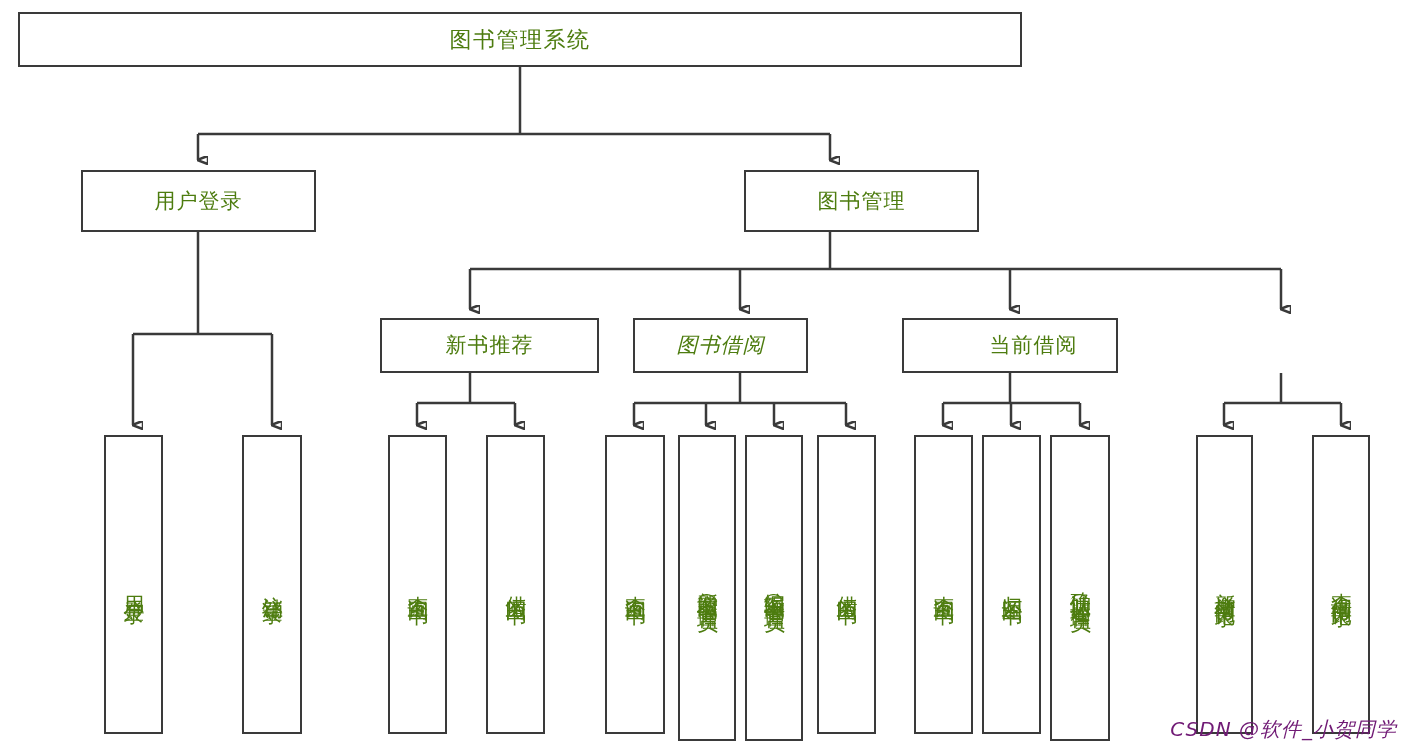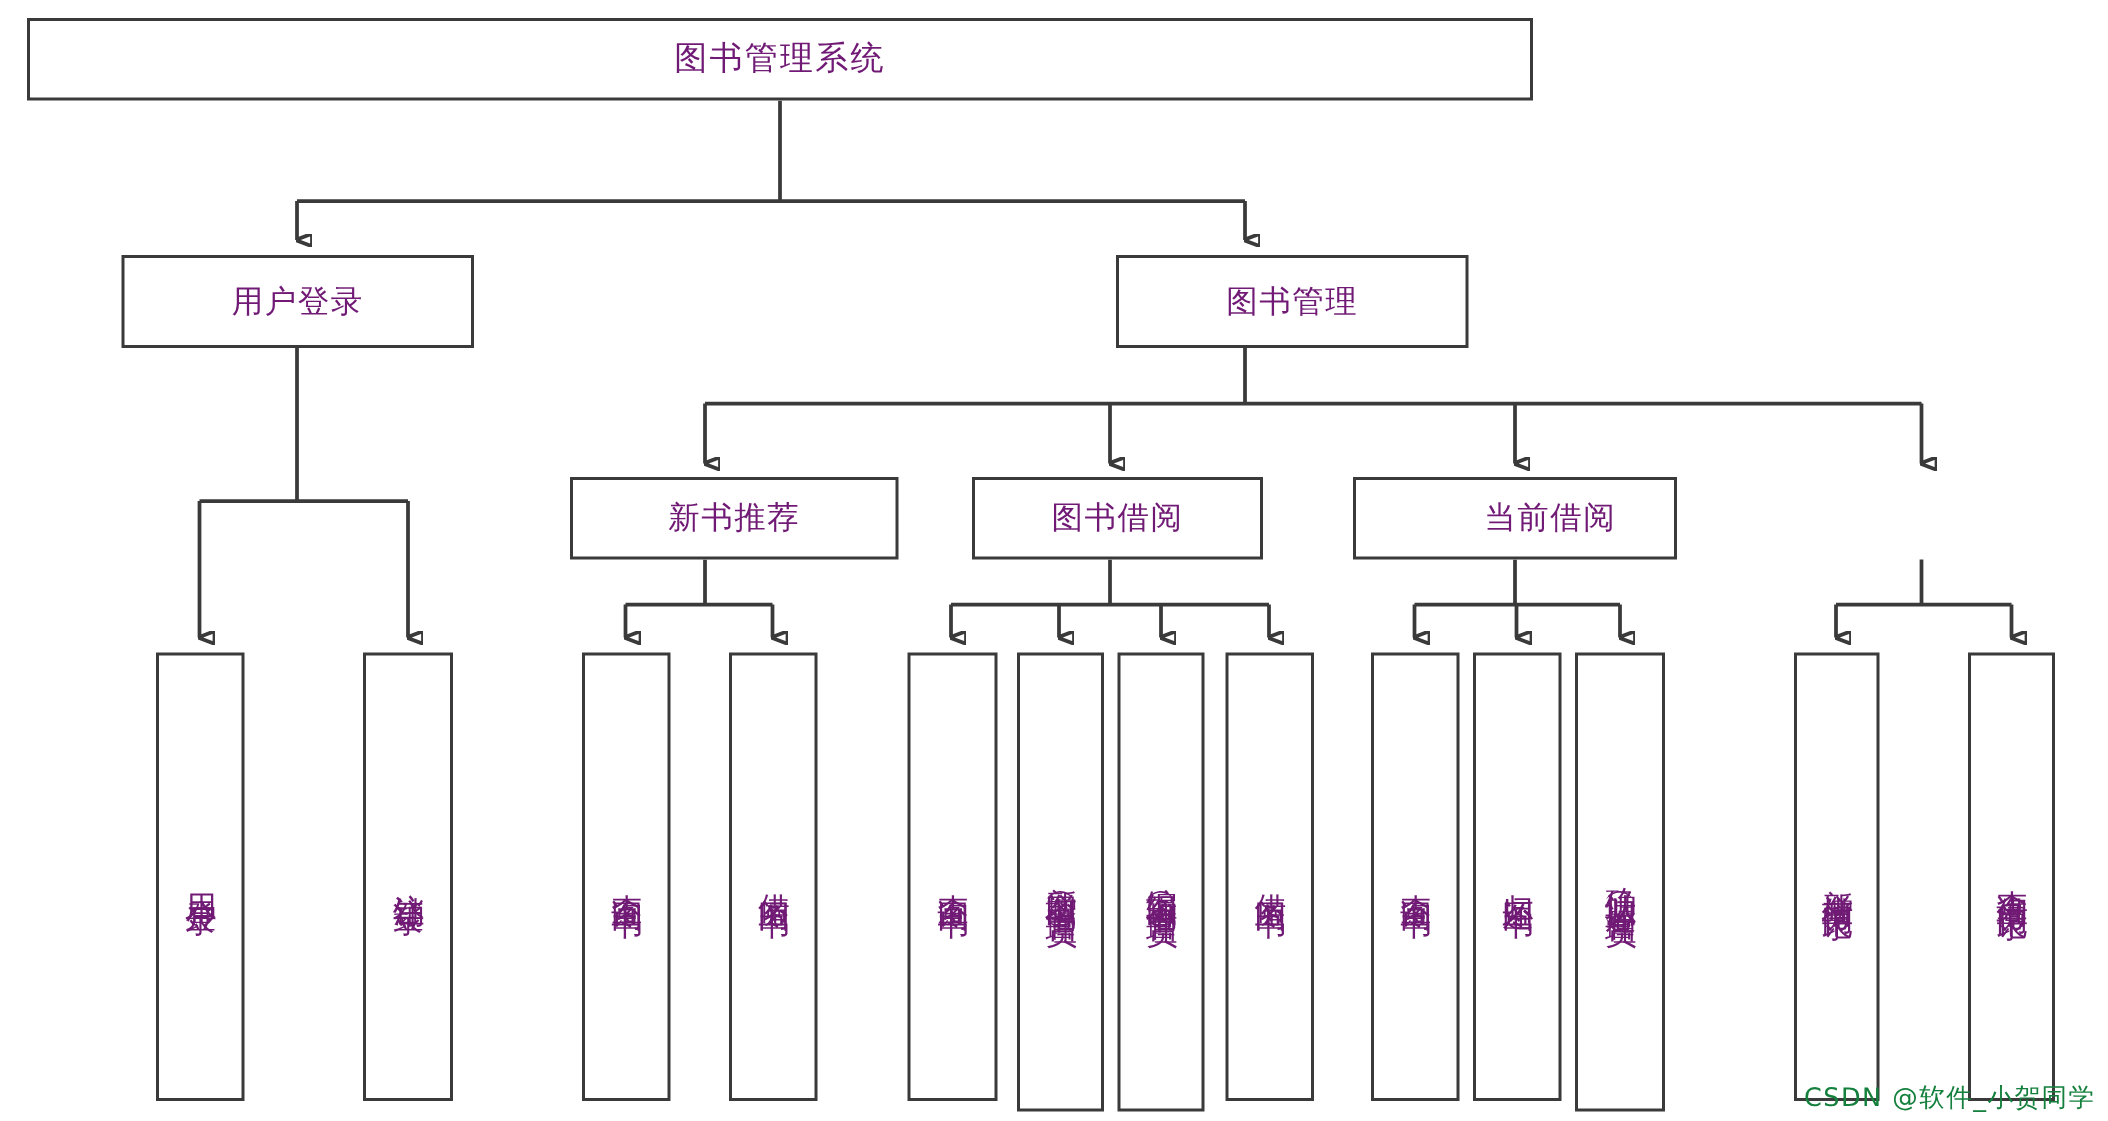--- a/index.html
+++ b/index.html
@@ -12,21 +12,21 @@
     position:relative;
   }
   #diagram{
     position:absolute;left:0;top:0;width:1405px;height:747px;
   }
   .node{
     position:absolute;
     box-sizing:border-box;
     border:2.5px solid #3a3a3a;
     background:#ffffff;
-    color:#701a75;
+    color:#4d7c0f;
     display:flex;
     align-items:center;
     justify-content:center;
     text-align:center;
     line-height:1.18;
   }
   .node.h{
     font-size:21px;
     letter-spacing:1px;
   }
@@ -39,25 +39,26 @@
     writing-mode:vertical-rl;
     text-orientation:upright;
     letter-spacing:3px;
     padding:6px 0;
     line-height:1;
   }
   .watermark{
     position:absolute;
     right:8px;
     bottom:4px;
-    font-size:17px;
-    color:#15803d;
+    font-size:20px;
+    color:#701a75;
     letter-spacing:1px;
     white-space:nowrap;
     font-family:"DejaVu Sans","Liberation Sans",sans-serif;
+    font-style:italic;
   }
   svg.edges{
     position:absolute;left:0;top:0;width:1405px;height:747px;
     pointer-events:none;
   }
   svg.edges line, svg.edges path{
     stroke:#3a3a3a;
     stroke-width:2.5;
     fill:none;
   }
@@ -114,21 +115,21 @@
     <line x1="1224" y1="403" x2="1224" y2="425" marker-end="url(#arrow)"></line>
     <line x1="1341" y1="403" x2="1341" y2="425" marker-end="url(#arrow)"></line>
   </svg>
 
   <div class="node root" style="left:18px;top:12px;width:1004px;height:55px;">图书管理系统</div>
 
   <div class="node h" style="left:81px;top:170px;width:235px;height:62px;">用户登录</div>
   <div class="node h" style="left:712px;top:170px;width:235px;height:62px;margin-left:32px;">图书管理</div>
 
   <div class="node h" style="left:380px;top:318px;width:219px;height:55px;">新书推荐</div>
-  <div class="node h" style="left:648px;top:318px;width:194px;height:55px;">图书借阅</div>
+  <div class="node h" style="left:633px;top:318px;width:175px;height:55px;font-style:italic;">图书借阅</div>
   <div class="node h" style="left:902px;top:318px;width:216px;height:55px;padding-left:47px;">当前借阅</div>
 
   <div class="node v" style="left:104px;top:435px;width:59px;height:299px;">用户登录</div>
   <div class="node v" style="left:242px;top:435px;width:60px;height:299px;">注销登录</div>
 
   <div class="node v" style="left:388px;top:435px;width:59px;height:299px;">查询图书</div>
   <div class="node v" style="left:486px;top:435px;width:59px;height:299px;">借阅图书</div>
 
   <div class="node v" style="left:605px;top:435px;width:60px;height:299px;">查询图书</div>
   <div class="node v" style="left:678px;top:435px;width:58px;height:306px;">新增图书（管理员）</div>

